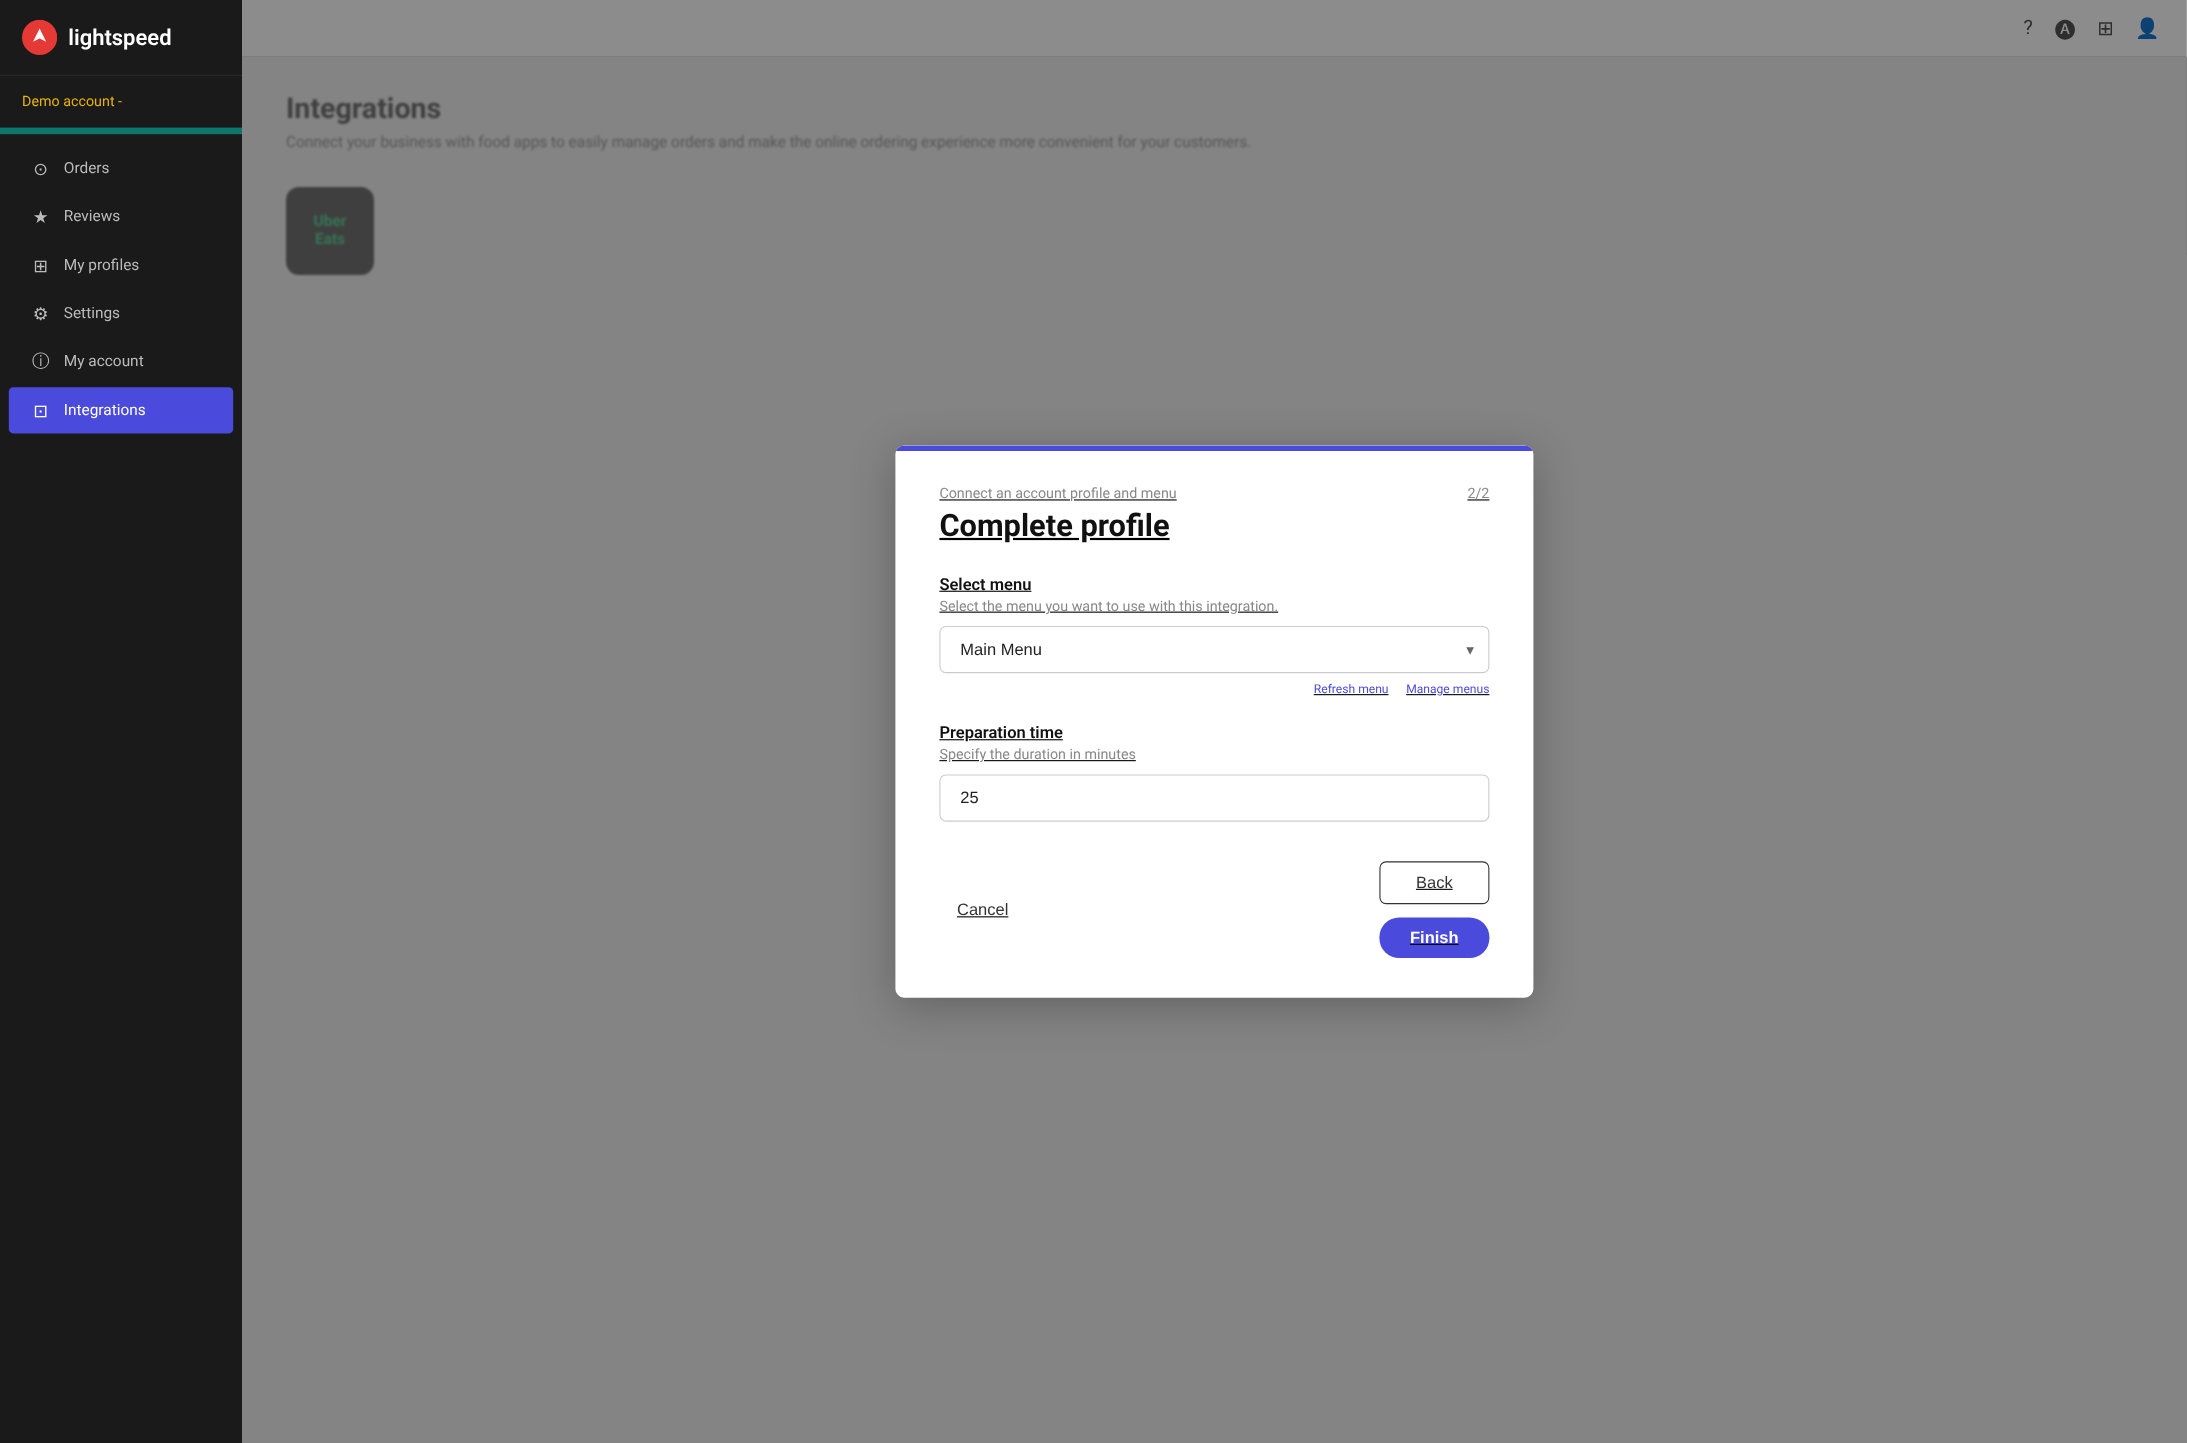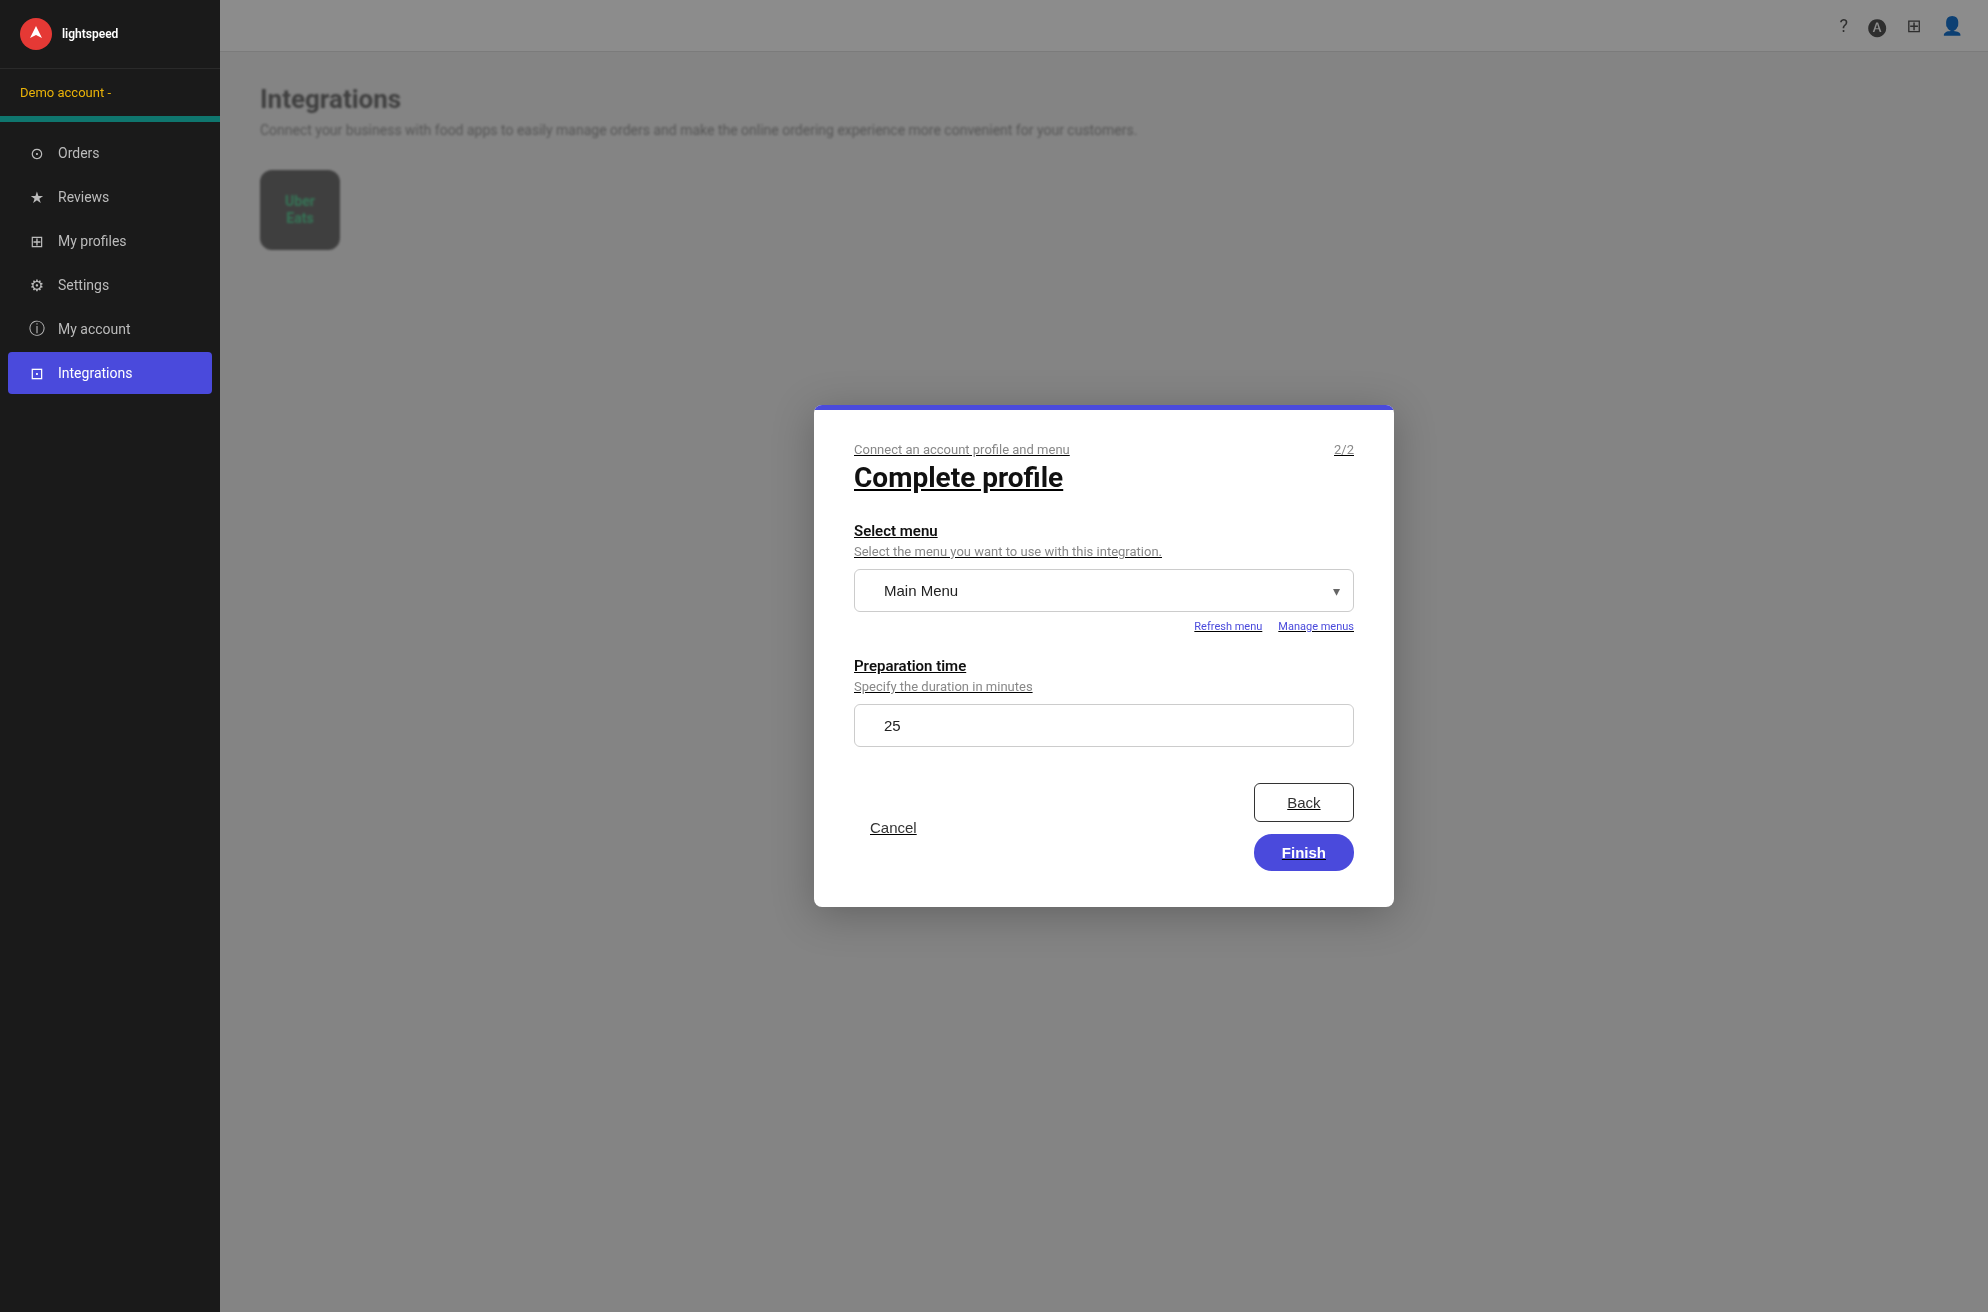--- a/index.html
+++ b/index.html
@@ -148,21 +148,21 @@
       color: #111;
       margin-bottom: 4px;
     }
     .form-sublabel {
       font-size: 13px;
       color: #888;
       margin-bottom: 10px;
     }
     .form-select, .form-input {
       width: 100%;
-      padding: 12px 29px;
+      padding: 12px 18px;
       border: 1px solid #ccc;
       border-radius: 6px;
       font-size: 15px;
       color: #222;
       background: #fff;
       appearance: none;
       -webkit-appearance: none;
       cursor: pointer;
       outline: none;
     }
@@ -228,21 +228,21 @@
   </style>
 </head>
 <body>
 
 <nav class="sidebar">
   <div class="sidebar-header">
     <svg class="logo-icon" viewBox="0 0 32 32" fill="none">
       <circle cx="16" cy="16" r="16" fill="#e53935"></circle>
       <path d="M10 20 L16 8 L22 20 L16 17 Z" fill="white"></path>
     </svg>
-    <span style="color:#fff; font-size:12px; font-weight:600;">lightspeed</span>
+    <span style="color:#fff; font-size:20px; font-weight:600;">lightspeed</span>
   </div>
   <div class="sidebar-account">Demo account -</div>
   <div class="sidebar-nav">
 
     <div class="nav-item">
       <span class="nav-icon">⊙</span>
       <span>Orders</span>
     </div>
     <div class="nav-item">
       <span class="nav-icon">★</span>

